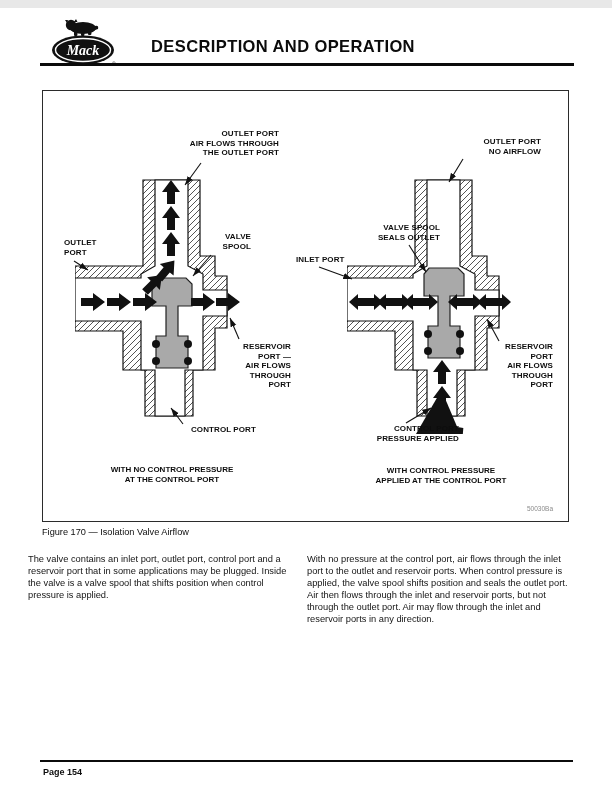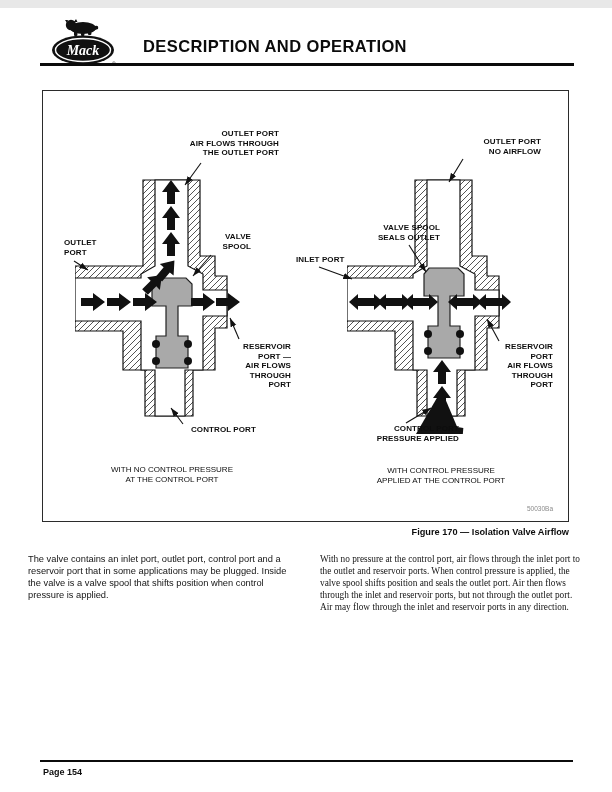--- a/index.html
+++ b/index.html
@@ -5,51 +5,51 @@
   * { margin:0; padding:0; box-sizing:border-box; }
   html,body { background:#e8e8e8; }
   .page {
     position:relative; width:612px; height:792px; margin:8px auto;
     background:#ffffff; overflow:hidden;
     font-family:"Liberation Sans", sans-serif; color:#111;padding-left:32px;
   }
   
   .logo-svg { position:absolute; left:50px; top:8px; }
   .page-title {
-    position:absolute; left:143px; top:29px;
+    position:absolute; left:151px; top:29px;
     font-size:16.5px; font-weight:bold; letter-spacing:.4px; color:#0b0b0b;
   }
   .header-rule { position:absolute; left:40px; top:55px; width:534px; height:2.6px; background:#0b0b0b; }
   
   .figure-frame {
     position:absolute; left:42px; top:82px; width:527px; height:432px;
     border:1.6px solid #2b2b2b; background:#fff;
   }
   .valve-svg { position:absolute; }
   .overlay-svg { position:absolute; left:0; top:0; pointer-events:none; }
   .lbl {
     position:absolute; font-size:8px; font-weight:bold; line-height:9.6px;
     letter-spacing:.1px; white-space:pre-line; text-align:right; color:#0d0d0d;
   }
   .lbl.left-align { text-align:left; }
   .diagram-caption {
-    position:absolute; font-size:8px; font-weight:normal; line-height:10px;
+    position:absolute; font-size:8px; font-weight:bold; line-height:10px;
     white-space:pre-line; text-align:center; color:#0d0d0d;
   }
   .artwork-code { position:absolute; font-size:6.5px; color:#8a8a8a; }
   
   .figure-caption {
-    position:absolute; left:42px; top:519px; width:527px; text-align:right;
-    font-size:9.2px; font-weight:bold; color:#0d0d0d;
+    position:absolute; left:42px; top:519px; width:527px; text-align:left;
+    font-size:9.2px; font-weight:normal; color:#0d0d0d;
   }
   .body-col {
     position:absolute; top:545px; font-size:9.3px; line-height:12px; color:#151515;
   }
   .col-left  { left:28px;  width:261px; }
-  .col-right { left:320px; width:265px;font-family:Liberation Serif, serif; }
+  .col-right { left:307px; width:265px; }
   
   .footer-rule { position:absolute; left:40px; top:752px; width:533px; height:1.6px; background:#0b0b0b; }
   .page-number { position:absolute; left:43px; top:759px; font-size:9px; font-weight:bold; color:#0d0d0d; }
 </style>
 </head>
 <body>
 
 <div class="page">
 
   <svg class="logo-svg" width="66" height="52" viewBox="0 0 66 52">

